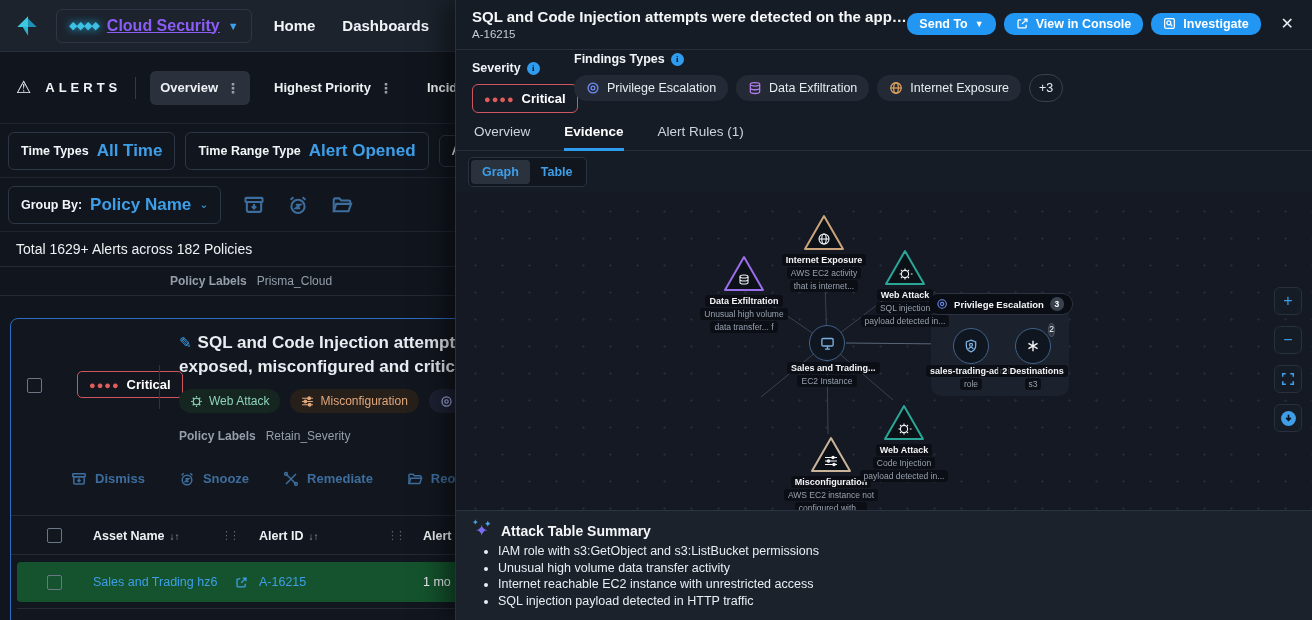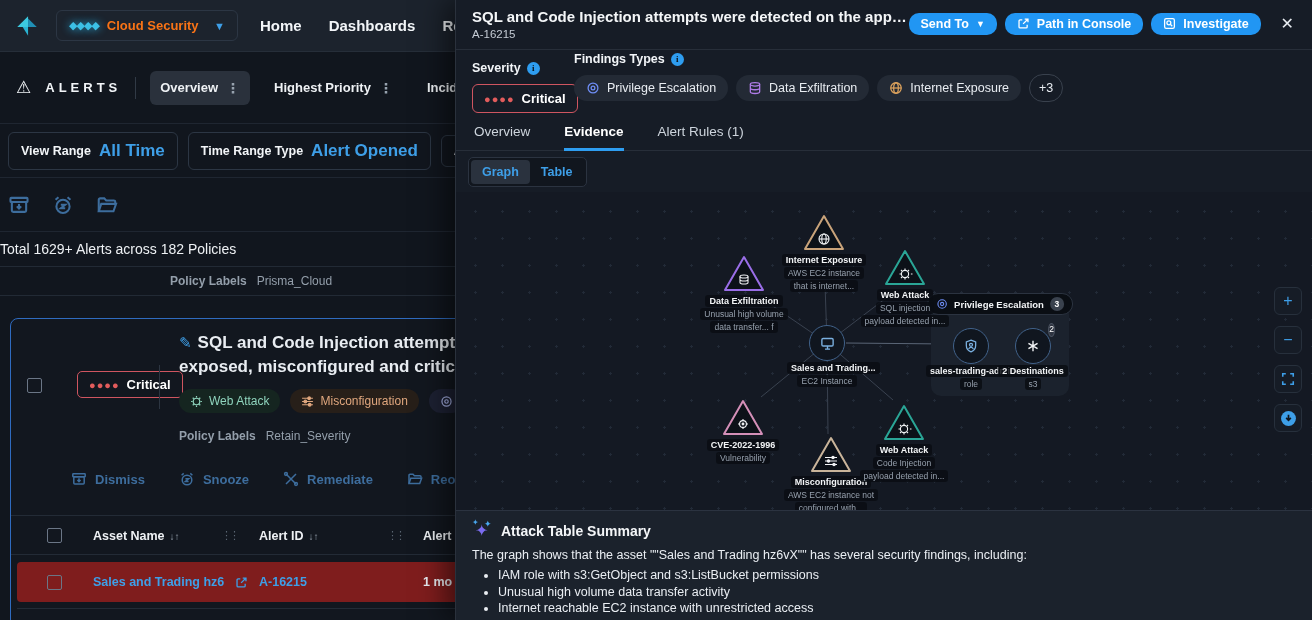--- a/index.html
+++ b/index.html
@@ -13,42 +13,42 @@
   svg { display:block; }
 
   
   .left { position:absolute; left:0; top:0; width:456px; height:620px; overflow:hidden; background:#11161e; }
   .left .row { position:absolute; left:0; width:760px; }
 
   .topnav { top:0; height:52px; background:#1c232d; border-bottom:1px solid #262e39; display:flex; align-items:center; padding:0 14px; gap:16px; }
   .logo { width:26px; height:26px; flex:0 0 auto; }
   .product-select { display:flex; align-items:center; gap:8px; border:1px solid #2c3644; border-radius:6px; padding:7px 12px; min-width:182px; cursor:pointer; }
   .diamonds { color:#3cc0e6; font-size:11px; letter-spacing:-1px; text-shadow:0 0 8px #2aa9d8; }
-  .product-label { color:#f97316; font-weight:bold; font-size:13px; margin-right:auto; }
+  .product-label { color:#8b5cf6; font-weight:bold; font-size:16px; margin-right:auto;text-decoration:underline; }
   .chev { color:#3e9fe8; font-size:11px; }
   .nav-items { display:flex; gap:27px; margin-left:6px; }
   .nav-item { color:#f2f5f8; font-weight:bold; font-size:15px; cursor:pointer; white-space:nowrap; }
 
   .alerts-row { top:52px; height:72px; display:flex; align-items:center; padding:0 16px; gap:14px; border-bottom:1px solid #1f2631; }
   .warn-ico { font-size:17px; color:#eef1f4; }
   .alerts-title { font-weight:bold; letter-spacing:4px; font-size:13px; color:#f2f5f8; }
   .vsep { width:1px; height:22px; background:#313a46; }
   .atab { display:flex; align-items:center; gap:8px; color:#eef1f4; font-weight:bold; font-size:13px; white-space:nowrap; cursor:pointer; padding:9px 10px; border-radius:6px; }
   .atab.active { background:#2a313c; }
   .kebab { color:#97a2ae; font-size:14px; font-weight:bold; }
 
   .filters-row { top:124px; height:54px; display:flex; align-items:center; gap:10px; padding:0 8px; border-bottom:1px solid #1f2631; }
   .fpill { display:flex; align-items:center; gap:8px; border:1px solid #2c3644; border-radius:6px; padding:8px 12px; white-space:nowrap; cursor:pointer; }
   .fpill .flabel { color:#f2f5f8; font-weight:bold; font-size:12.5px; }
   .fpill .fvalue { color:#3e9fe8; font-weight:bold; font-size:17px; }
 
   .groupby-row { top:178px; height:54px; display:flex; align-items:center; gap:22px; padding:0 8px; border-bottom:1px solid #1f2631; }
   .bulk-ico { color:#3d6d9d; cursor:pointer; }
 
-  .totals-row { top:232px; height:34px; display:flex; align-items:center; padding:0 0; font-size:14px; color:#eef1f4; }
+  .totals-row { top:232px; height:34px; display:flex; align-items:center; padding:0 16px; font-size:14px; color:#eef1f4; }
 
   .prevgrp-row { top:266px; height:30px; display:flex; align-items:center; border-top:1px solid #222a35; border-bottom:1px solid #222a35; padding-left:170px; gap:10px; }
   .plabel { color:#949fab; font-weight:bold; font-size:12px; }
   .pvalue { color:#949fab; font-size:12px; }
 
   .alert-card { position:absolute; left:10px; top:318px; width:750px; height:330px; border:1.5px solid #2f6bbf; border-radius:8px; background:#12171f; }
   .cb { width:15px; height:15px; border:1.5px solid #6b7686; border-radius:2px; background:transparent; cursor:pointer; }
   .card-cb { position:absolute; left:16px; top:59px; }
   .sev-badge { position:absolute; left:66px; top:52px; display:flex; align-items:center; gap:7px; border:1px solid #cf5560; border-radius:5px; padding:5px 11px; }
   .sev-dots { color:#e25c5c; font-size:11px; letter-spacing:1px; }
@@ -56,26 +56,26 @@
   .card-vsep { position:absolute; left:148px; top:46px; width:1px; height:44px; background:#2c3541; }
   .card-title { position:absolute; left:168px; top:12px; width:560px; font-size:17px; font-weight:bold; color:#e9edf2; line-height:24px; }
   .pencil { color:#3e9fe8; font-size:15px; margin-right:6px; }
   .tagrow { position:absolute; left:168px; top:70px; display:flex; gap:10px; }
   .tag { display:flex; align-items:center; gap:6px; border-radius:13px; padding:5px 11px; font-size:12px; white-space:nowrap; }
   .tag-web { background:#152520; color:#8fd4bd; }
   .tag-mis { background:#271f19; color:#e0a77e; }
   .tag-priv { background:#1d2133; color:#aab4e8; }
   .card-policy { position:absolute; left:168px; top:110px; display:flex; gap:10px; }
   .actions { position:absolute; left:60px; top:152px; display:flex; gap:34px; }
-  .action-btn { display:flex; align-items:center; gap:8px; color:#3d6d9d; font-weight:bold; font-size:13px; cursor:pointer; white-space:nowrap; }
+  .action-btn { display:flex; align-items:flex-start; gap:8px; color:#3d6d9d; font-weight:bold; font-size:13px; cursor:pointer; white-space:nowrap; }
   .thead { position:absolute; left:0; top:196px; width:100%; height:40px; border-top:1px solid #232b36; border-bottom:1px solid #232b36; display:flex; align-items:center; }
   .th-label { color:#eef1f4; font-weight:bold; font-size:12.5px; }
   .sort { color:#97a2ae; font-size:10px; margin-left:5px; }
   .handle { color:#5b6673; font-size:11px; letter-spacing:-3px; }
-  .trow { position:absolute; left:6px; right:6px; top:243px; height:40px; background:#7f1d1d; border-radius:4px; display:flex; align-items:center;font-weight:bold; }
+  .trow { position:absolute; left:6px; right:6px; top:243px; height:40px; background:#14532d; border-radius:4px; display:flex; align-items:center; }
   .trow2 { position:absolute; left:6px; right:6px; top:289px; height:40px; border-top:1px solid #232b36; }
   .link { color:#3e9fe8; font-size:12.5px; cursor:pointer; }
   .abs { position:absolute; }
 
   
   .panel { position:absolute; left:455px; top:0; width:857px; height:620px; background:#161c26; border-left:1px solid #2a313c; box-shadow:-10px 0 26px rgba(0,0,0,.5); }
   .phead { position:absolute; top:0; left:0; right:0; height:50px; border-bottom:1px solid #272e39; display:flex; align-items:flex-start; padding:8px 14px 0 16px; }
   .ptitle-wrap { flex:1 1 auto; min-width:0; }
   .ptitle { font-size:15px; font-weight:bold; color:#f4f6f8; white-space:nowrap; overflow:hidden; text-overflow:ellipsis; max-width:520px; }
   .pid { font-size:11.5px; color:#c4cbd4; margin-top:3px; }
@@ -169,34 +169,39 @@
         <span class="kebab">⋮</span>
       </span>
     <span class="atab">
         <span>Incidents</span>
       </span>
 
   </div>
 
   <div class="row filters-row">
     <div class="fpill">
-      <span class="flabel">View Range</span>
+      <span class="flabel">Time Types</span>
       <span class="fvalue">All Time</span>
     </div>
     <div class="fpill">
       <span class="flabel">Time Range Type</span>
       <span class="fvalue">Alert Opened</span>
     </div>
     <div class="fpill">
       <span class="flabel">Alert Status</span>
 
     </div>
   </div>
 
   <div class="row groupby-row">
+    <div class="fpill">
+      <span class="flabel">Group By:</span>
+      <span class="fvalue">Policy Name</span>
+      <span class="chev">⌄</span>
+    </div>
     <span class="bulk-ico">
       <svg width="22" height="22" viewBox="0 0 16 16" fill="none" stroke="currentColor" stroke-width="1.5">
           <rect x="1.8" y="2.8" width="12.4" height="3" rx="0.6"></rect>
           <rect x="2.8" y="5.8" width="10.4" height="7.2" rx="1"></rect>
           <path d="M8 7.2v3.2M6.4 9l1.6 1.6L9.6 9"></path>
         </svg>
     </span>
     <span class="bulk-ico">
       <svg width="22" height="22" viewBox="0 0 16 16" fill="none" stroke="currentColor" stroke-width="1.5">
           <circle cx="8" cy="9" r="4.8"></circle>
@@ -330,21 +335,21 @@
     <div class="pbtns">
       <button class="bluebtn">
         <span>Send To</span>
         <span style="font-size:9px">▼</span>
       </button>
       <button class="bluebtn">
         <svg width="13" height="13" viewBox="0 0 16 16" fill="none" stroke="#fff" stroke-width="1.6">
             <path d="M6.5 3.5H3.8A1.3 1.3 0 002.5 4.8v7.4a1.3 1.3 0 001.3 1.3h7.4a1.3 1.3 0 001.3-1.3V9.5"></path>
             <path d="M9.5 2.5h4v4M13.3 2.7L7.5 8.5"></path>
           </svg>
-        <span>Path in Console</span>
+        <span>View in Console</span>
       </button>
       <button class="bluebtn">
         <svg width="13" height="13" viewBox="0 0 16 16" fill="none" stroke="#fff" stroke-width="1.6">
             <rect x="2" y="2" width="12" height="12" rx="2"></rect>
             <circle cx="7.2" cy="7.2" r="2.4"></circle>
             <path d="M9 9l2.4 2.4"></path>
           </svg>
         <span>Investigate</span>
       </button>
       <span class="close-x">✕</span>
@@ -472,21 +477,21 @@
     <div class="gnode lblstack" style="left:323px; top:21px; width:90px">
       <svg width="44" height="40" viewBox="0 0 44 40" style="margin:0 auto">
           <path d="M22 3 L41 36 L3 36 Z" fill="#0c1118" stroke="#c9a37a" stroke-width="2" stroke-linejoin="round"></path>
           <g fill="none" stroke="#f2f4f6" stroke-width="1.1">
             <circle cx="22" cy="26" r="5"></circle>
             <path d="M17 26h10"></path>
             <ellipse cx="22" cy="26" rx="2.2" ry="5"></ellipse>
           </g>
         </svg>
       <span class="chip nname">Internet Exposure</span>
-      <span class="chip nsub">AWS EC2 instance</span>
+      <span class="chip nsub">AWS EC2 activity</span>
       <span class="chip nsub">that is internet...</span>
     </div>
 
     <div class="gnode lblstack" style="left:243px; top:62px; width:90px">
       <svg width="44" height="40" viewBox="0 0 44 40" style="margin:0 auto">
           <path d="M22 3 L41 36 L3 36 Z" fill="#0c1118" stroke="#9a6ee8" stroke-width="2" stroke-linejoin="round"></path>
           <g fill="none" stroke="#f2f4f6" stroke-width="1.1">
             <ellipse cx="22" cy="22.5" rx="4" ry="1.5"></ellipse>
             <path d="M18 22.5v6c0 .8 1.8 1.5 4 1.5s4-.7 4-1.5v-6M18 25.5c0 .8 1.8 1.5 4 1.5s4-.7 4-1.5"></path>
           </g>
@@ -502,32 +507,20 @@
           <g fill="none" stroke="#f2f4f6" stroke-width="1.1">
             <circle cx="22" cy="26" r="3.6"></circle>
             <path d="M22 20.5v1.6M22 29.9v1.6M16.5 26h1.6M27.9 26h1.6M18 22l1.1 1.1M24.9 28.9L26 30M26 22l-1.1 1.1M19.1 28.9L18 30"></path>
           </g>
         </svg>
       <span class="chip nname">Web Attack</span>
       <span class="chip nsub">SQL injection</span>
       <span class="chip nsub">payload detected in...</span>
     </div>
 
-    <div class="gnode lblstack" style="left:242px; top:206px; width:90px">
-      <svg width="44" height="40" viewBox="0 0 44 40" style="margin:0 auto">
-          <path d="M22 3 L41 36 L3 36 Z" fill="#0c1118" stroke="#d48fb8" stroke-width="2" stroke-linejoin="round"></path>
-          <g fill="none" stroke="#f2f4f6" stroke-width="1.1">
-            <circle cx="22" cy="26" r="3.4"></circle>
-            <path d="M22 21v2M22 29v2M17 26h2M25 26h2"></path>
-            <circle cx="22" cy="26" r="0.9" fill="#f2f4f6"></circle>
-          </g>
-        </svg>
-      <span class="chip nname">CVE-2022-1996</span>
-      <span class="chip nsub">Vulnerability</span>
-    </div>
 
     <div class="gnode lblstack" style="left:327px; top:243px; width:96px">
       <svg width="44" height="40" viewBox="0 0 44 40" style="margin:0 auto">
           <path d="M22 3 L41 36 L3 36 Z" fill="#0c1118" stroke="#c9b49a" stroke-width="2" stroke-linejoin="round"></path>
           <g fill="none" stroke="#f2f4f6" stroke-width="1.1">
             <path d="M16 22.5h12M16 26h12M16 29.5h12"></path>
             <circle cx="24" cy="22.5" r="1.2" fill="#f2f4f6"></circle>
             <circle cx="19.5" cy="26" r="1.2" fill="#f2f4f6"></circle>
             <circle cx="25" cy="29.5" r="1.2" fill="#f2f4f6"></circle>
           </g>
@@ -569,21 +562,20 @@
 
   <div class="summary">
     <div class="sum-head">
       <span class="sparkle">
         <span class="sp1">✦</span>
           <span class="sp2">✦</span>
           <span class="sp3">✦</span>
       </span>
       <span class="sum-title">Attack Table Summary</span>
     </div>
-    <div class="sum-intro">The graph shows that the asset ""Sales and Trading hz6vX"" has several security findings, including:</div>
     <ul class="sum-list">
       <li>IAM role with s3:GetObject and s3:ListBucket permissions</li>
       <li>Unusual high volume data transfer activity</li>
       <li>Internet reachable EC2 instance with unrestricted access</li>
       <li>SQL injection payload detected in HTTP traffic</li>
     </ul>
   </div>
 </div>
 
 </body></html>

